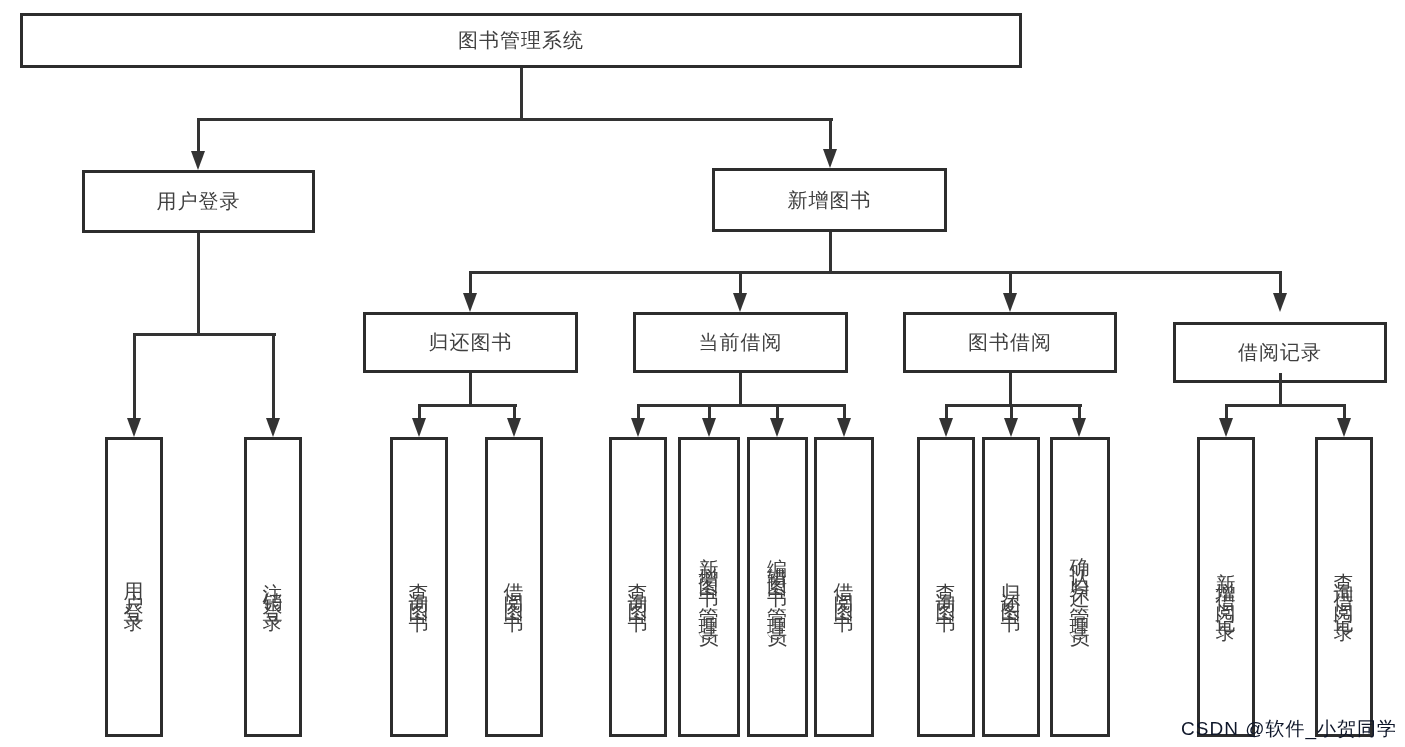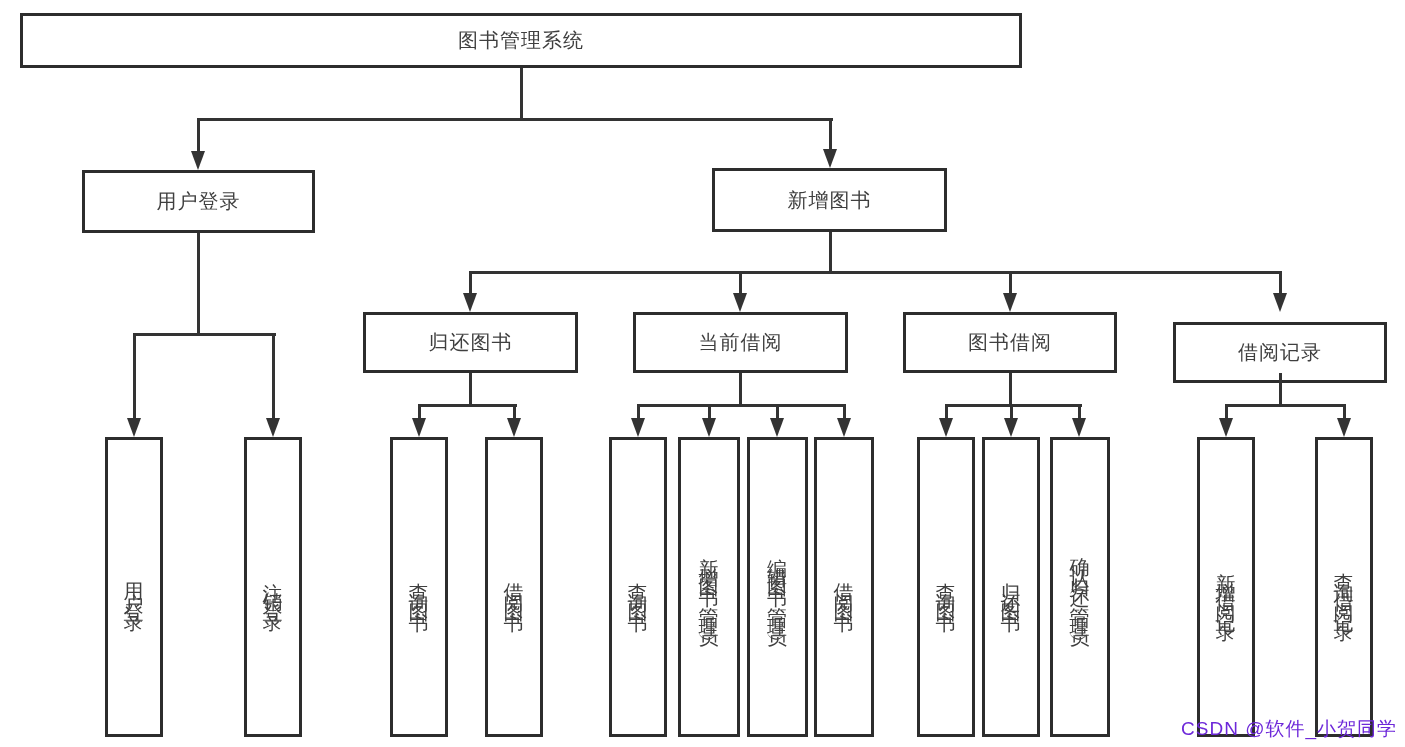--- a/index.html
+++ b/index.html
@@ -41,21 +41,21 @@
     height: 0;
     border-left: 7px solid transparent;
     border-right: 7px solid transparent;
     border-top: 19px solid #333333;
   }
   .watermark {
     position: absolute;
     right: 8px;
     bottom: 5px;
     font-size: 19px;
-    color: #6d28d9;
+    color: #0f172a;
     letter-spacing: 1px;
     z-index: 10;
     white-space: nowrap;
     text-align: right;
   }
 </style>
 </head>
 <body>
 
 <div id="canvas">

